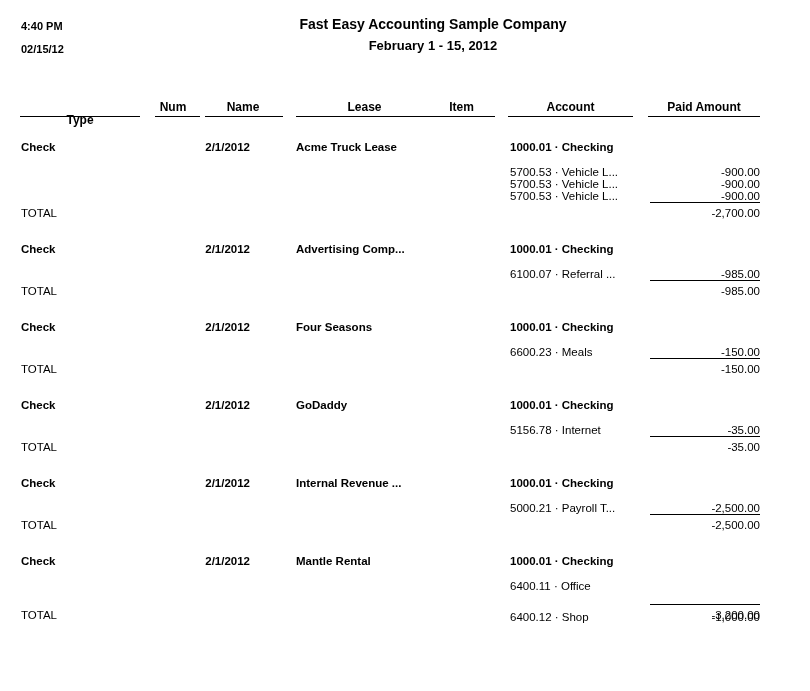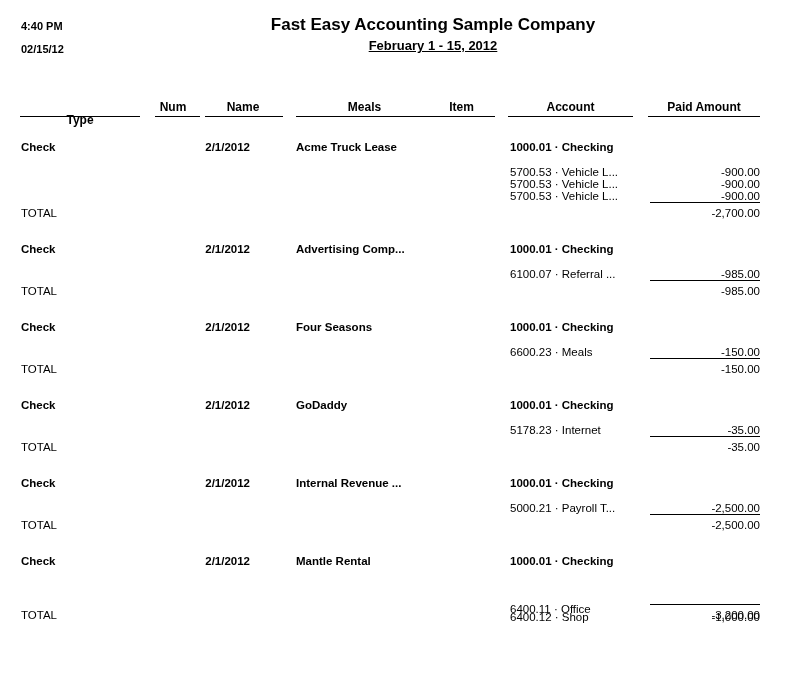--- a/index.html
+++ b/index.html
@@ -36,38 +36,37 @@
   .meta-date { top: 43px; }
 
   .titles {
     position: absolute;
     left: 130px;
     top: 14px;
     width: 606px;
     text-align: center;
   }
   .title-company {
-    font-size: 17px;
+    font-size: 14px;
     font-weight: bold;
     line-height: 21px;
     white-space: nowrap;
   }
   .title-report {
     font-size: 17px;
     font-weight: bold;
     line-height: 21px;
     white-space: nowrap;
   }
   .title-range {
     font-size: 13px;
     font-weight: bold;
     line-height: 19px;
     white-space: nowrap;
     padding-top: 1px;
-    text-decoration: underline;
   }
 
   
   .colhead {
     position: absolute;
     top: 100px;
     left: 0;
     width: 810px;
     height: 20px;
   }
@@ -130,21 +129,21 @@
     <div class="title-range">February 1 - 15, 2012</div>
   </div>
 
   <div class="colhead" id="colhead">
       <div class="col-label" style="left: 20px; width: 120px; margin-top: 13px;">Type</div>
       <div class="col-rule" style="left: 20px; width: 120px;"></div>
       <div class="col-label" style="left: 146px; width: 54px;">Num</div>
       <div class="col-rule" style="left: 155px; width: 45px;"></div>
       <div class="col-label" style="left: 204px; width: 78px;">Name</div>
       <div class="col-rule" style="left: 205px; width: 78px;"></div>
-      <div class="col-label" style="left: 296px; width: 137px;">Meals</div>
+      <div class="col-label" style="left: 296px; width: 137px;">Lease</div>
       <div class="col-rule" style="left: 296px; width: 137px;"></div>
       <div class="col-label" style="left: 428px; width: 67px;">Item</div>
       <div class="col-rule" style="left: 428px; width: 67px;"></div>
       <div class="col-label" style="left: 508px; width: 125px;">Account</div>
       <div class="col-rule" style="left: 508px; width: 125px;"></div>
       <div class="col-label" style="left: 648px; width: 112px;">Paid Amount</div>
       <div class="col-rule" style="left: 648px; width: 112px;"></div>
     </div>
 
   <div id="rows">
@@ -213,21 +212,21 @@
       <div class="row" style="top: 398px;">
         <div class="cell c-type b">Check</div>
         <div class="cell c-num b"></div>
         <div class="cell c-date b">2/1/2012</div>
         <div class="cell c-name b">GoDaddy</div>
         <div class="cell c-item b"></div>
         <div class="cell c-account b">1000.01 · Checking</div>
         <div class="cell c-amount b"></div>
       </div>
       <div class="row" style="top: 423px;">
-        <div class="cell c-account">5178.23 · Internet</div>
+        <div class="cell c-account">5156.78 · Internet</div>
         <div class="cell c-amount">-35.00</div>
       </div>
       <div class="subtotal-rule" style="top: 436px;"></div>
       <div class="row" style="top: 440px;">
         <div class="cell c-type">TOTAL</div>
         <div class="cell c-amount">-35.00</div>
       </div>
       <div class="row" style="top: 476px;">
         <div class="cell c-type b">Check</div>
         <div class="cell c-num b"></div>
@@ -248,21 +247,21 @@
       </div>
       <div class="row" style="top: 554px;">
         <div class="cell c-type b">Check</div>
         <div class="cell c-num b"></div>
         <div class="cell c-date b">2/1/2012</div>
         <div class="cell c-name b">Mantle Rental</div>
         <div class="cell c-item b"></div>
         <div class="cell c-account b">1000.01 · Checking</div>
         <div class="cell c-amount b"></div>
       </div>
-      <div class="row" style="top: 579px; margin-top: 23px;">
+      <div class="row" style="top: 579px;">
         <div class="cell c-account">6400.11 · Office</div>
       </div>
       <div class="row" style="top: 610px;">
         <div class="cell c-account">6400.12 · Shop</div>
         <div class="cell c-amount">-1,000.00</div>
       </div>
       <div class="subtotal-rule" style="top: 604px;"></div>
       <div class="row" style="top: 608px;">
         <div class="cell c-type">TOTAL</div>
         <div class="cell c-amount">-3,200.00</div>

